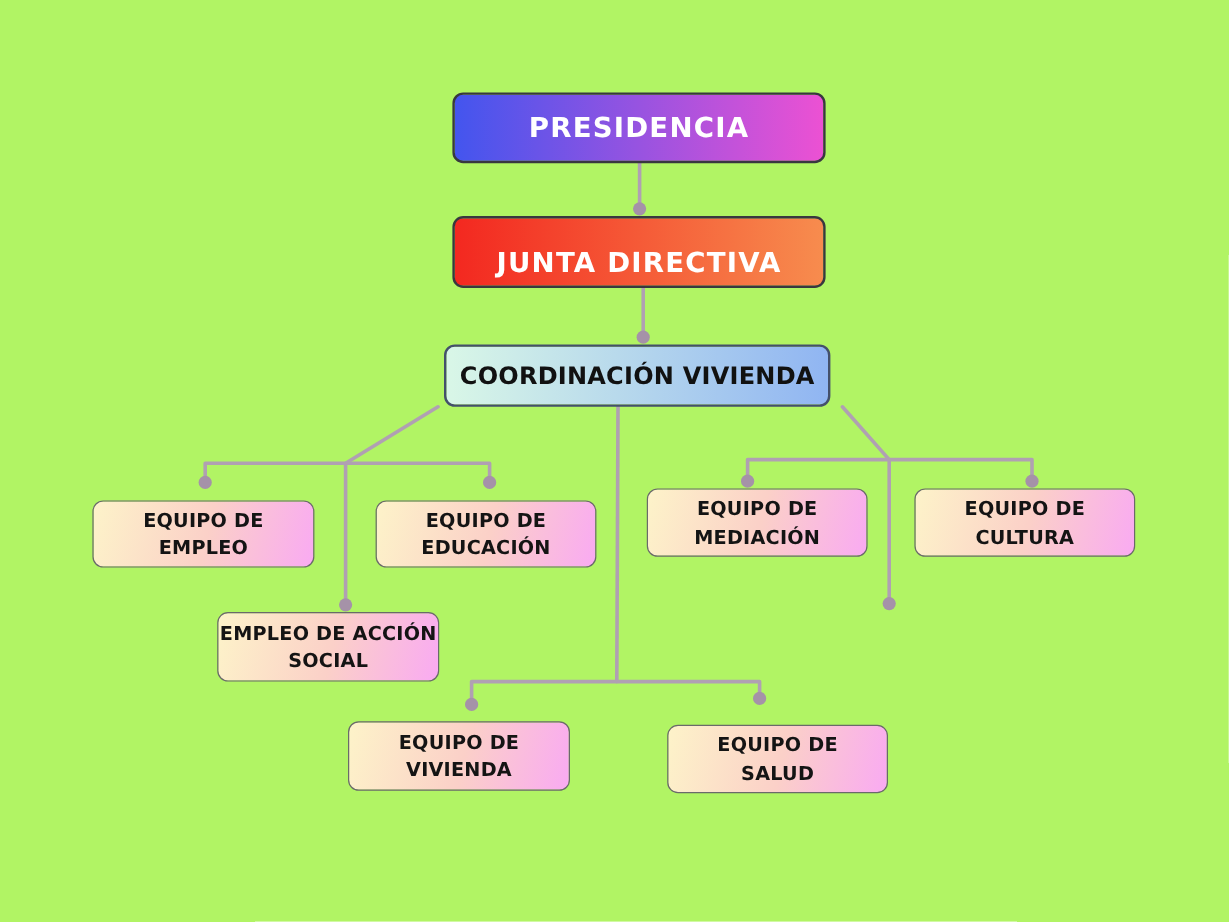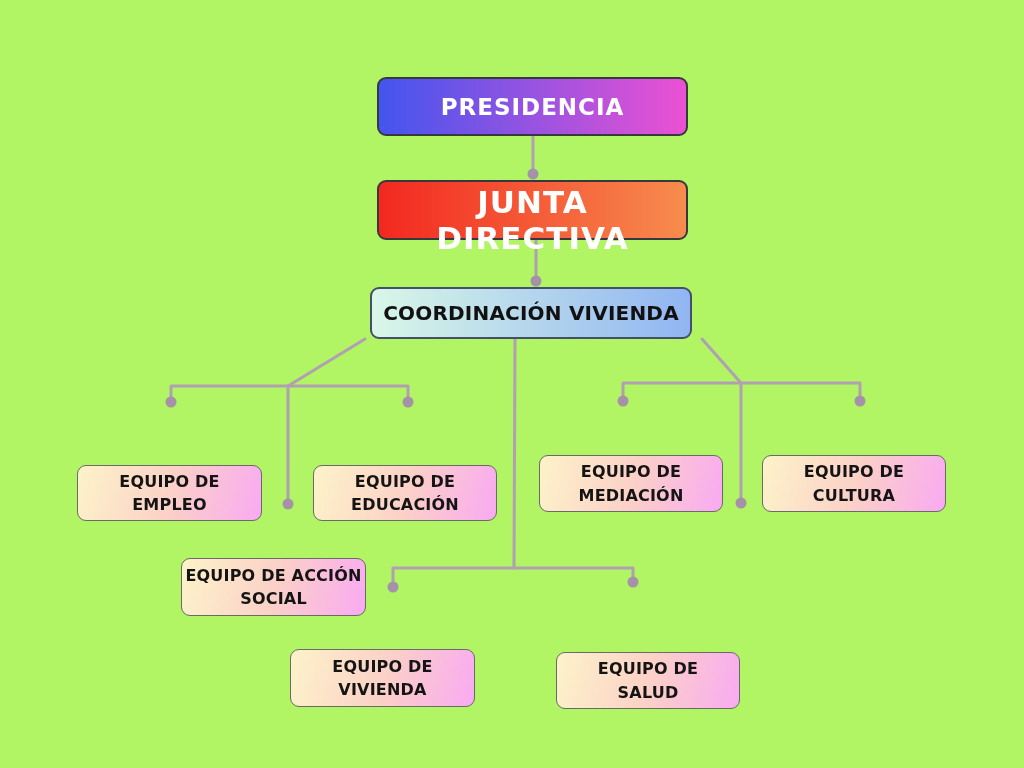--- a/index.html
+++ b/index.html
@@ -45,41 +45,40 @@
     border: 2px solid #38383f;
     color: #ffffff;
     font-size: 23px;
     letter-spacing: 1px;
   }
   .n-junta-directiva {
     left: 377px; top: 180px; width: 311px; height: 60px;
     background: linear-gradient(90deg, #f32820 0%, #f78c4e 100%);
     border: 2px solid #38383f;
     color: #ffffff;
-    font-size: 31px;
+    font-size: 23px;
     letter-spacing: 1px;
   }
   .n-junta-directiva .label { transform: translateY(10px); }
   .n-coordinacion-general {
     left: 370px; top: 287px; width: 322px; height: 52px;
     background: linear-gradient(90deg, #d9f7e7 0%, #90b5f2 100%);
     border: 2px solid #44506b;
     color: #111111;
     font-size: 20px;
     letter-spacing: 0.2px;
   }
   
   .child {
     background: linear-gradient(103deg, #fdf3c9 0%, #fbd0c8 52%, #f9aaf2 100%);
     border: 1.5px solid #6a6a6a;
     color: #141414;
     font-size: 16px;
     line-height: 1.45;
     letter-spacing: 0.2px;
-    margin-top: 48px;
   }
   .n-equipo-empleo        { left: 77px;  top: 417px; width: 185px; height: 56px; }
   .n-equipo-educacion     { left: 313px; top: 417px; width: 184px; height: 56px; }
   .n-equipo-mediacion     { left: 539px; top: 407px; width: 184px; height: 57px; }
   .n-equipo-cultura       { left: 762px; top: 407px; width: 184px; height: 57px; }
   .n-equipo-accion-social { left: 181px; top: 510px; width: 185px; height: 58px; }
   .n-responsable-financiero { left: 651px; top: 509px; width: 185px; height: 57px; }
   .n-equipo-vivienda      { left: 290px; top: 601px; width: 185px; height: 58px; }
   .n-equipo-salud         { left: 556px; top: 604px; width: 184px; height: 57px; }
 </style>
@@ -144,21 +143,21 @@
     <span class="label">EQUIPO DE
 MEDIACIÓN</span>
   </div>
 
   <div class="node child n-equipo-cultura">
     <span class="label">EQUIPO DE
 CULTURA</span>
   </div>
 
   <div class="node child n-equipo-accion-social">
-    <span class="label">EQUIPO DE ACCIÓN
+    <span class="label">EMPLEO DE ACCIÓN
 SOCIAL</span>
   </div>
 
 
   <div class="node child n-equipo-vivienda">
     <span class="label">EQUIPO DE
 VIVIENDA</span>
   </div>
 
   <div class="node child n-equipo-salud">

